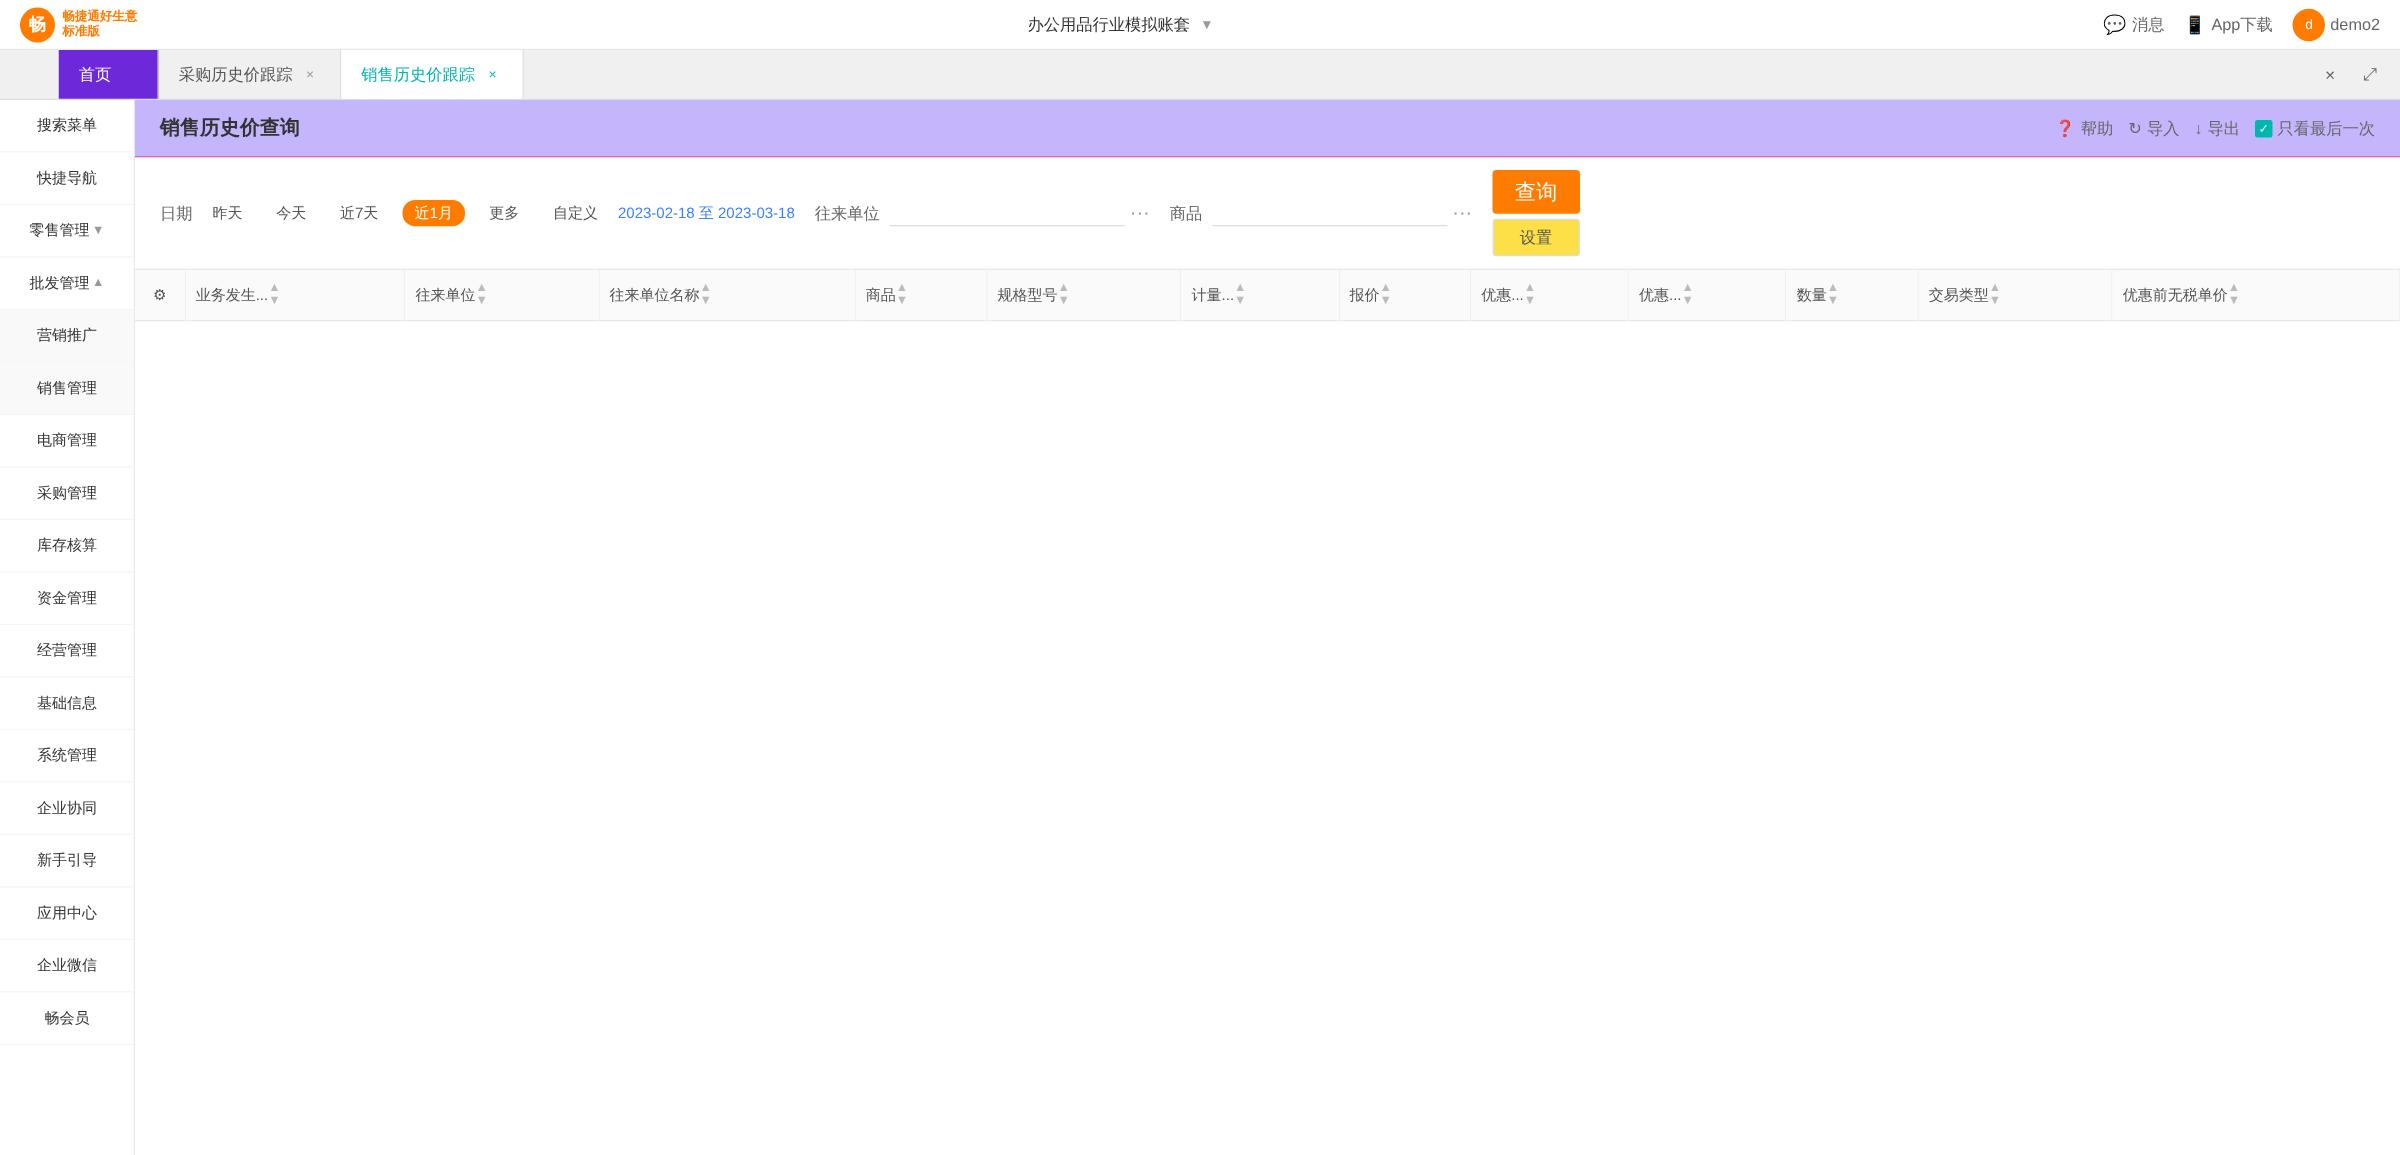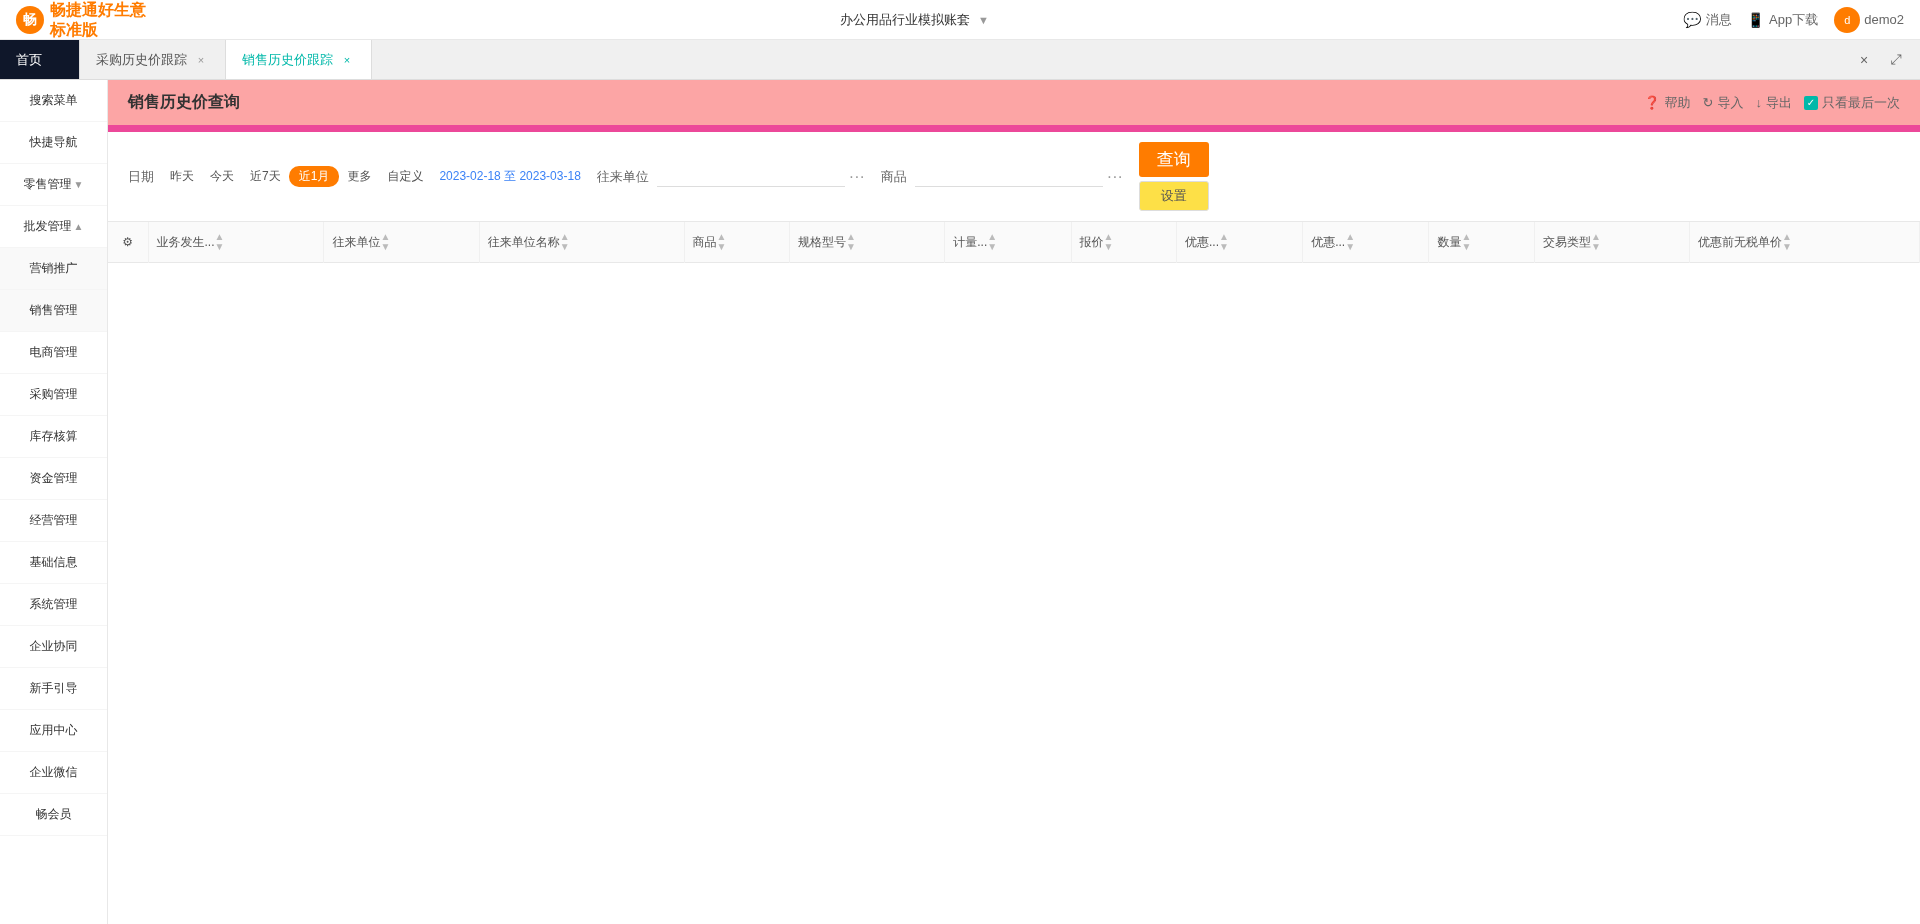--- a/index.html
+++ b/index.html
@@ -3,63 +3,63 @@
   <meta charset="utf-8">
   <style>
     * { margin: 0; padding: 0; box-sizing: border-box; }
     body { font-family: 'Microsoft YaHei', Arial, sans-serif; font-size: 13px; background: #f5f5f5; display: flex; flex-direction: column; height: 924px; overflow: hidden; }
 
     
     .topbar { height: 40px; background: #fff; display: flex; align-items: center; justify-content: space-between; padding: 0 16px; border-bottom: 1px solid #e8e8e8; flex-shrink: 0; }
     .topbar-left { display: flex; align-items: center; gap: 8px; }
     .logo-area { display: flex; align-items: center; gap: 6px; }
     .logo-icon { width: 28px; height: 28px; background: #ff7c00; border-radius: 50%; display: flex; align-items: center; justify-content: center; color: white; font-size: 14px; font-weight: bold; }
-    .logo-text { font-size: 16px; color: #ff7c00; line-height: 1.2; font-weight: bold; }
+    .logo-text { font-size: 10px; color: #ff7c00; line-height: 1.2; font-weight: bold; }
     .topbar-center { display: flex; align-items: center; gap: 8px; color: #666; font-size: 13px; }
     .topbar-center-title { color: #333; }
     .topbar-right { display: flex; align-items: center; gap: 16px; color: #666; font-size: 13px; }
     .topbar-right-item { display: flex; align-items: center; gap: 4px; cursor: pointer; }
     .avatar { width: 26px; height: 26px; border-radius: 50%; background: #ff7c00; display: flex; align-items: center; justify-content: center; color: white; font-size: 11px; }
 
     
     .tabbar { height: 40px; background: #f0f0f0; display: flex; align-items: stretch; flex-shrink: 0; border-bottom: 1px solid #ddd; }
     .tab { display: flex; align-items: center; padding: 0 16px; cursor: pointer; font-size: 13px; color: #555; gap: 6px; border-right: 1px solid #ddd; position: relative; min-width: 80px; }
     .tab.active { background: #fff; color: #00b8a9; font-weight: 500; }
-    .tab.home { background: #0f172a; color: white; }
+    .tab.home { background: #6d28d9; color: white; margin-left: 47px; }
     .tab-close { display: flex; align-items: center; justify-content: center; width: 16px; height: 16px; border-radius: 50%; color: #999; font-size: 11px; cursor: pointer; }
     .tab.active .tab-close { color: #00b8a9; }
     .tabbar-actions { margin-left: auto; display: flex; align-items: center; padding: 0 12px; gap: 8px; }
     .tabbar-action-btn { width: 24px; height: 24px; display: flex; align-items: center; justify-content: center; cursor: pointer; color: #666; font-size: 14px; }
 
     
     .main-layout { display: flex; flex: 1; overflow: hidden; }
 
     
     .sidebar { width: 108px; background: #fff; border-right: 1px solid #e8e8e8; display: flex; flex-direction: column; overflow-y: auto; flex-shrink: 0; }
     .sidebar-item { padding: 12px 4px; text-align: center; cursor: pointer; color: #333; font-size: 12px; border-bottom: 1px solid #f5f5f5; position: relative; }
     .sidebar-item.has-arrow { display: flex; align-items: center; justify-content: center; gap: 2px; }
     .sidebar-item .arrow { font-size: 10px; color: #999; }
     .sidebar-sub { background: #f9f9f9; }
 
     
     .content { flex: 1; display: flex; flex-direction: column; overflow: hidden; }
 
     
-    .page-header { background: #fca5a5; padding: 12px 20px; display: flex; align-items: center; justify-content: space-between; border-bottom: 7px solid #ec4899; flex-shrink: 0; }
+    .page-header { background: #c4b5fd; padding: 12px 20px; display: flex; align-items: center; justify-content: space-between; border-bottom: 1px solid #ec4899; flex-shrink: 0; }
     .page-title { font-size: 16px; font-weight: 600; color: #333; }
     .page-actions { display: flex; align-items: center; gap: 12px; font-size: 13px; color: #666; }
     .page-action-item { display: flex; align-items: center; gap: 4px; cursor: pointer; }
     .checkbox-label { display: flex; align-items: center; gap: 4px; }
     .checkbox-teal { width: 14px; height: 14px; background: #00b8a9; border-radius: 2px; display: flex; align-items: center; justify-content: center; color: white; font-size: 10px; }
 
     
     .filter-bar { background: #fff; padding: 10px 20px; display: flex; align-items: center; gap: 16px; border-bottom: 1px solid #e8e8e8; flex-shrink: 0; flex-wrap: wrap; }
     .filter-group { display: flex; align-items: center; gap: 8px; }
     .filter-label { color: #666; font-size: 13px; }
-    .date-quick-btns { display: flex; align-items: center; gap: 0; }
+    .date-quick-btns { display: flex; align-items: center; gap: 11px; }
     .date-btn { padding: 2px 8px; font-size: 12px; cursor: pointer; color: #555; border-radius: 2px; }
     .date-btn.active { background: #ff7c00; color: white; border-radius: 10px; padding: 2px 10px; }
     .date-range { font-size: 12px; color: #3b82f6; }
     .filter-input { display: flex; align-items: center; gap: 4px; }
     .filter-input input { border: none; border-bottom: 1px solid #ddd; outline: none; padding: 2px 6px; font-size: 13px; min-width: 150px; color: #333; }
     .filter-input-dots { color: #999; font-size: 16px; cursor: pointer; }
     .query-btn { background: #ff7c00; color: white; border: none; border-radius: 3px; padding: 6px 18px; font-size: 17px; cursor: pointer; }
     .settings-btn { background: #fde047; color: #555; border: 1px solid #ddd; border-radius: 3px; padding: 5px 16px; font-size: 13px; cursor: pointer; }
 
     

